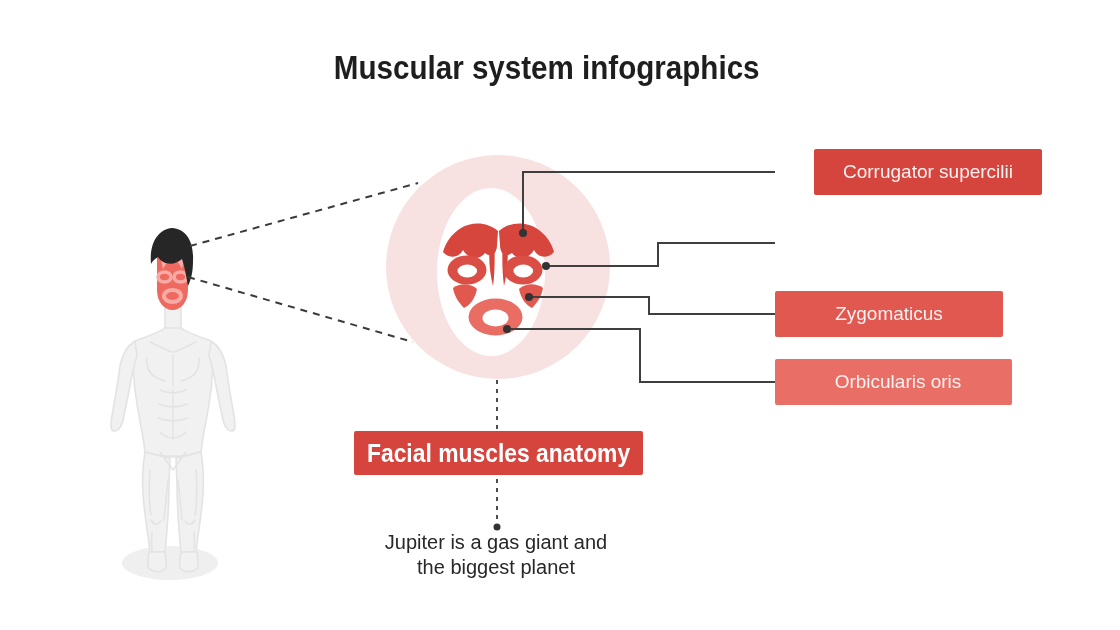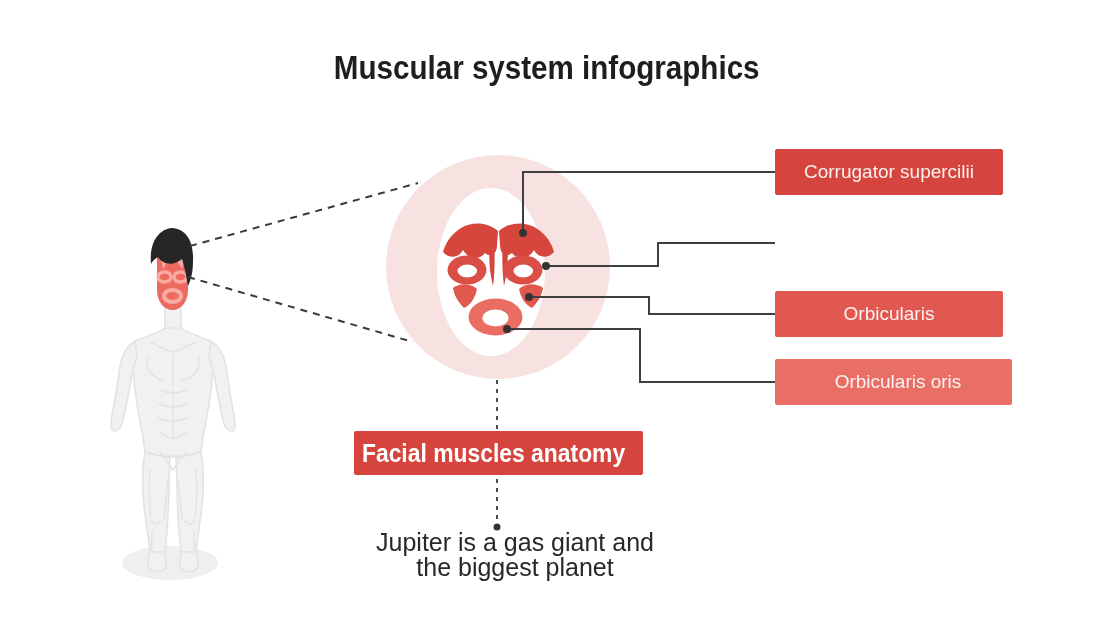--- a/index.html
+++ b/index.html
@@ -12,35 +12,35 @@
   .title-wrap{position:absolute;top:48px;left:0;width:1094px;text-align:center;}
   .title{
     display:inline-block;font-size:34px;font-weight:bold;color:#1e1e1e;
     transform:scaleX(0.87);transform-origin:center;letter-spacing:0px;white-space:nowrap;
   }
   .label-box{
     position:absolute;left:775px;width:228px;height:46px;border-radius:2px;
     color:#fbf1f0;font-size:19px;display:flex;align-items:center;justify-content:center;
     white-space:nowrap;
   }
-  .box-0{top:149px;}
+  .box-0{top:149px;margin-left:39px;}
   .box-1{top:220px;}
   .box-2{top:291px;}
   .box-3{top:359px;}
   .banner{
     position:absolute;left:354px;top:431px;width:289px;height:44px;border-radius:2px;
     display:flex;align-items:center;justify-content:center;
   }
   .banner span{
     color:#ffffff;font-weight:bold;font-size:26px;display:inline-block;
     transform:scaleX(0.88);transform-origin:center;white-space:nowrap;
   }
   .caption{
-    position:absolute;left:375px;top:530px;width:280px;text-align:center;
-    color:#282828;font-size:25px;line-height:25px;
+    position:absolute;left:356px;top:530px;width:280px;text-align:center;
+    color:#282828;font-size:20px;line-height:25px;
   }
 </style>
 </head>
 <body>
 
 <div class="stage">
 
   <svg class="art" width="1120" height="630" viewBox="0 0 1120 630">
 
     <ellipse cx="170" cy="563" rx="48" ry="17" fill="#efefef"></ellipse>
@@ -140,24 +140,24 @@
       <line x1="497" y1="380" x2="497" y2="521" stroke="#3a3a3a" stroke-width="1.8" stroke-dasharray="4 5"></line>
       <circle cx="497" cy="527" r="3.5" fill="#333333"></circle>
     </g>
   </svg>
 
   <div class="title-wrap">
     <span class="title">Muscular system infographics</span>
   </div>
 
   <div class="label-box box-0" style="background-color: rgb(213, 69, 62);">Corrugator supercilii</div>
-  <div class="label-box box-2" style="background-color: rgb(225, 88, 80);">Orbicularis</div>
+  <div class="label-box box-2" style="background-color: rgb(225, 88, 80);">Zygomaticus</div>
   <div class="label-box box-3" style="background-color: rgb(233, 110, 101); padding-left: 9px;">Orbicularis oris</div>
 
-  <div class="banner" style="background-color: rgb(213, 69, 62); justify-content: flex-end;">
+  <div class="banner" style="background-color: rgb(213, 69, 62);">
     <span>Facial muscles anatomy</span>
   </div>
 
   <div class="caption">
     <div>Jupiter is a gas giant and</div>
     <div>the biggest planet</div>
   </div>
 
 </div>
 

